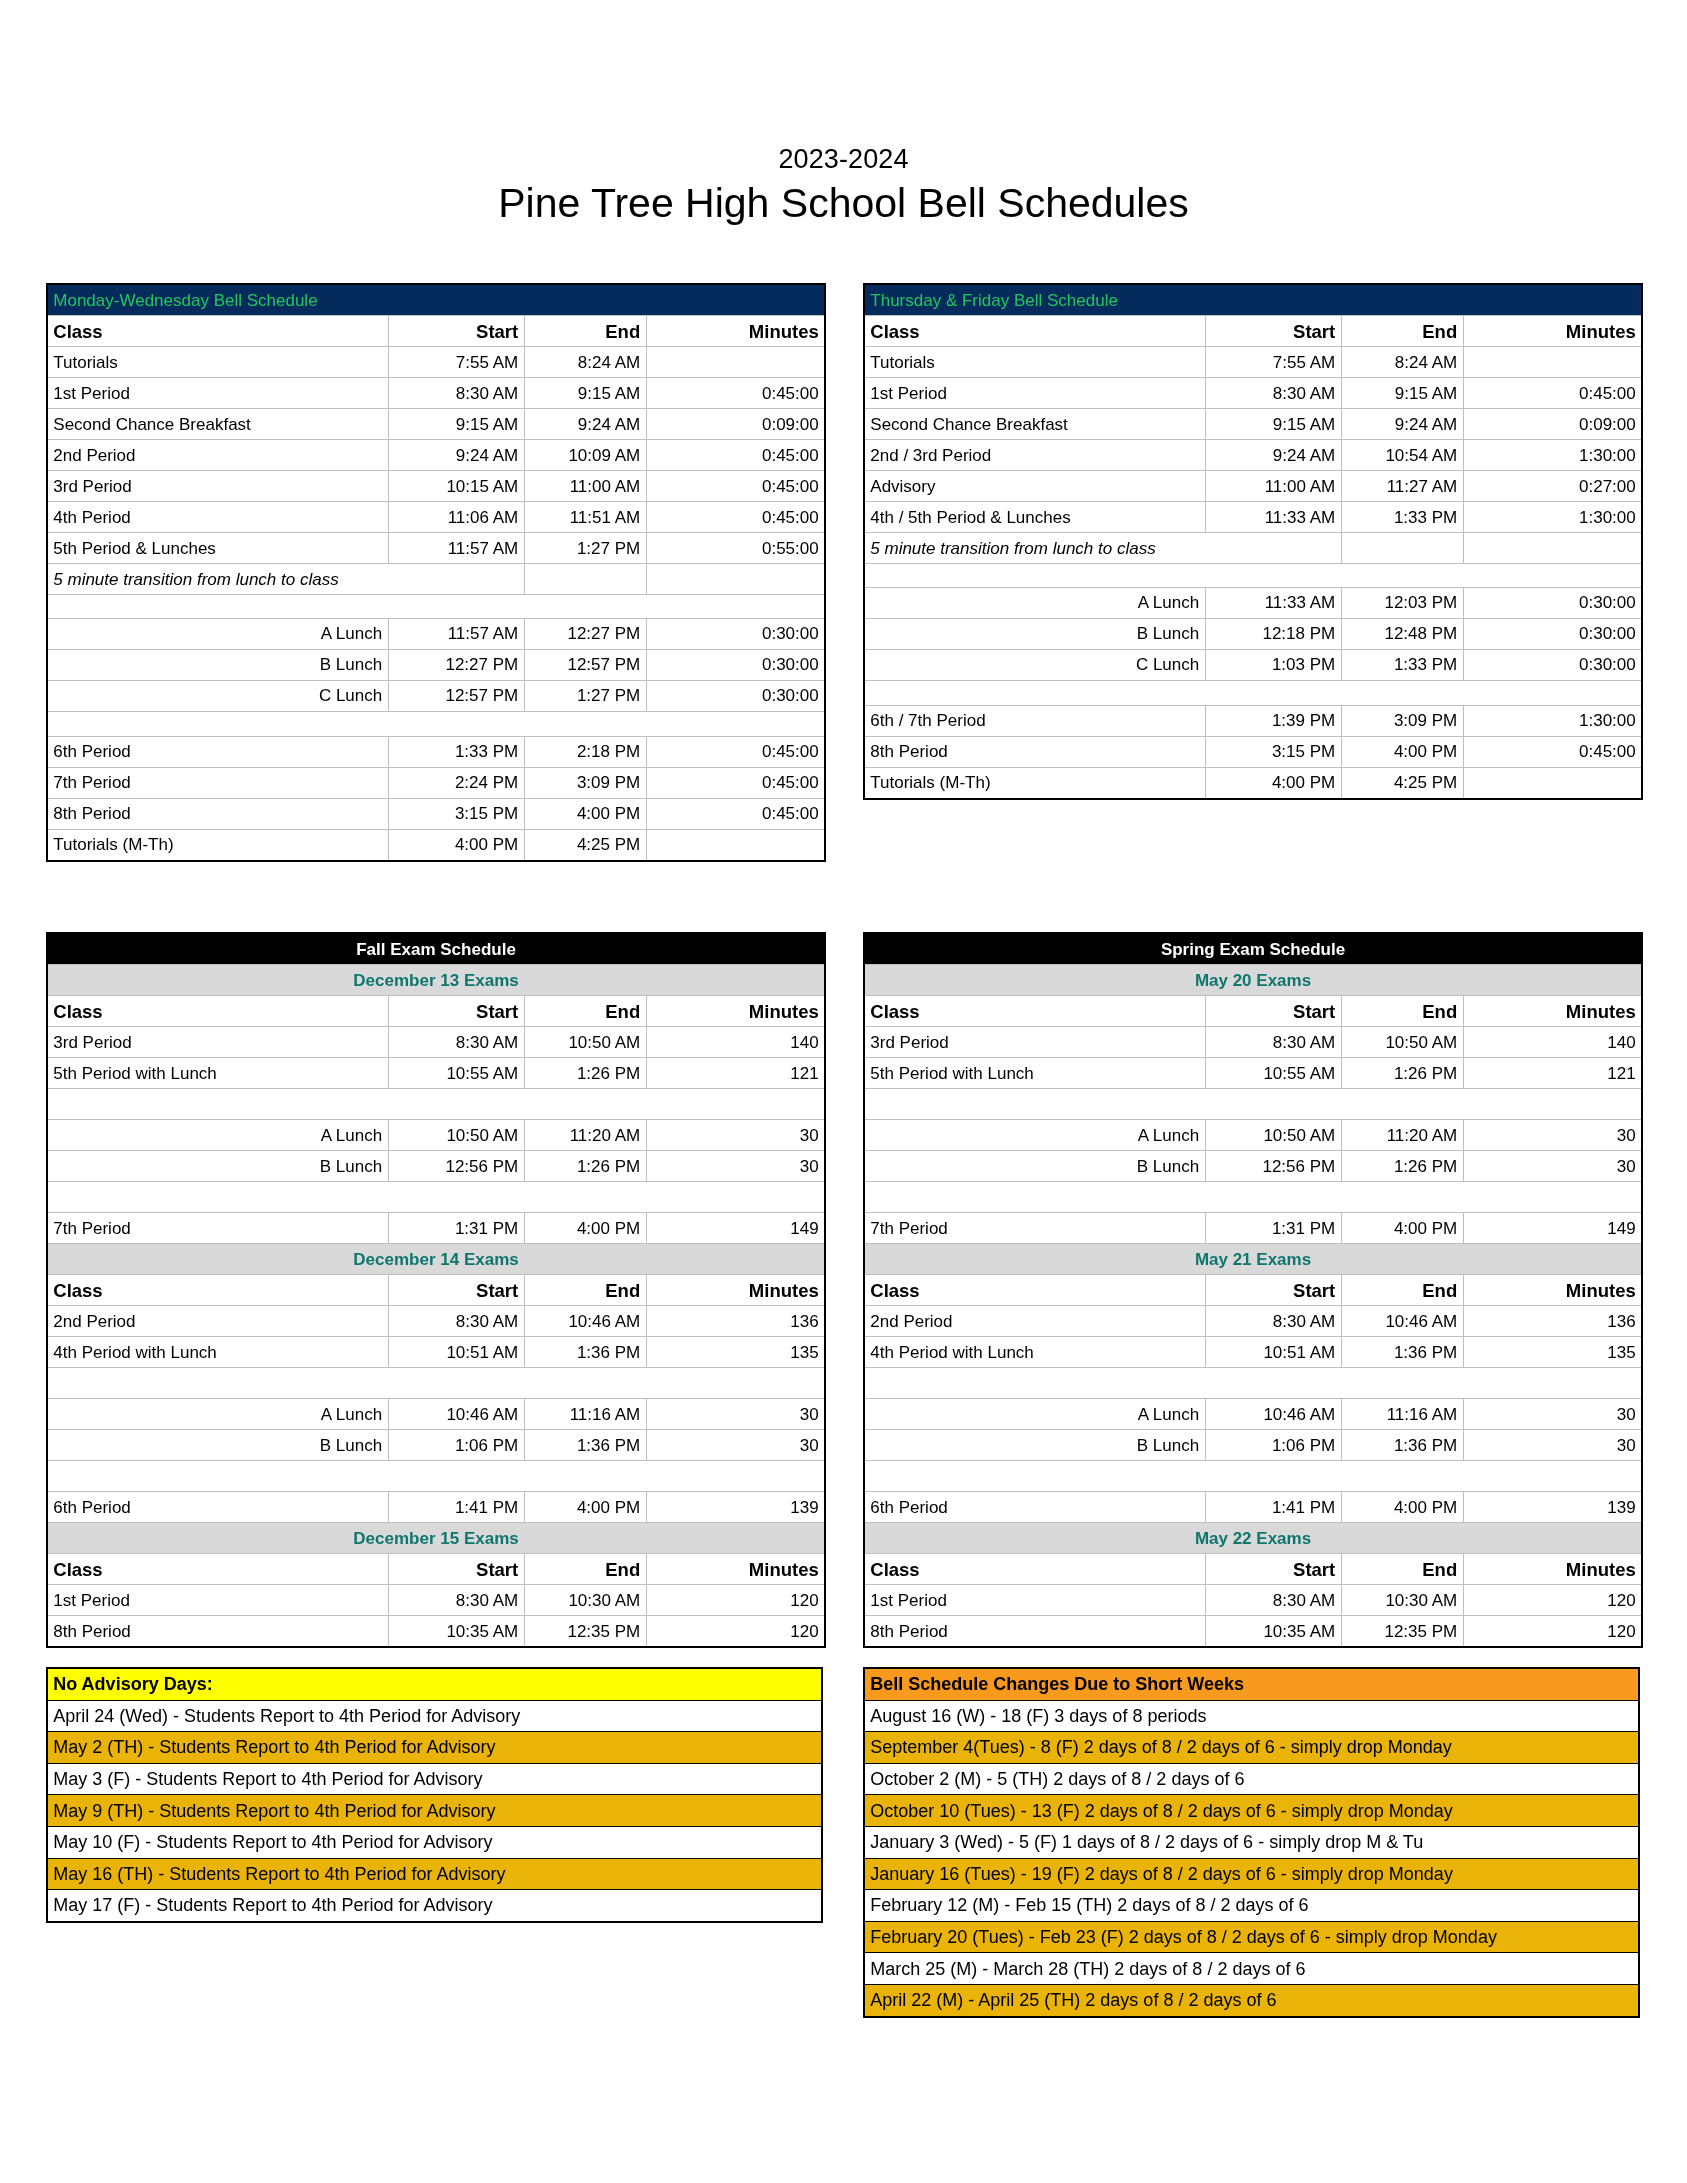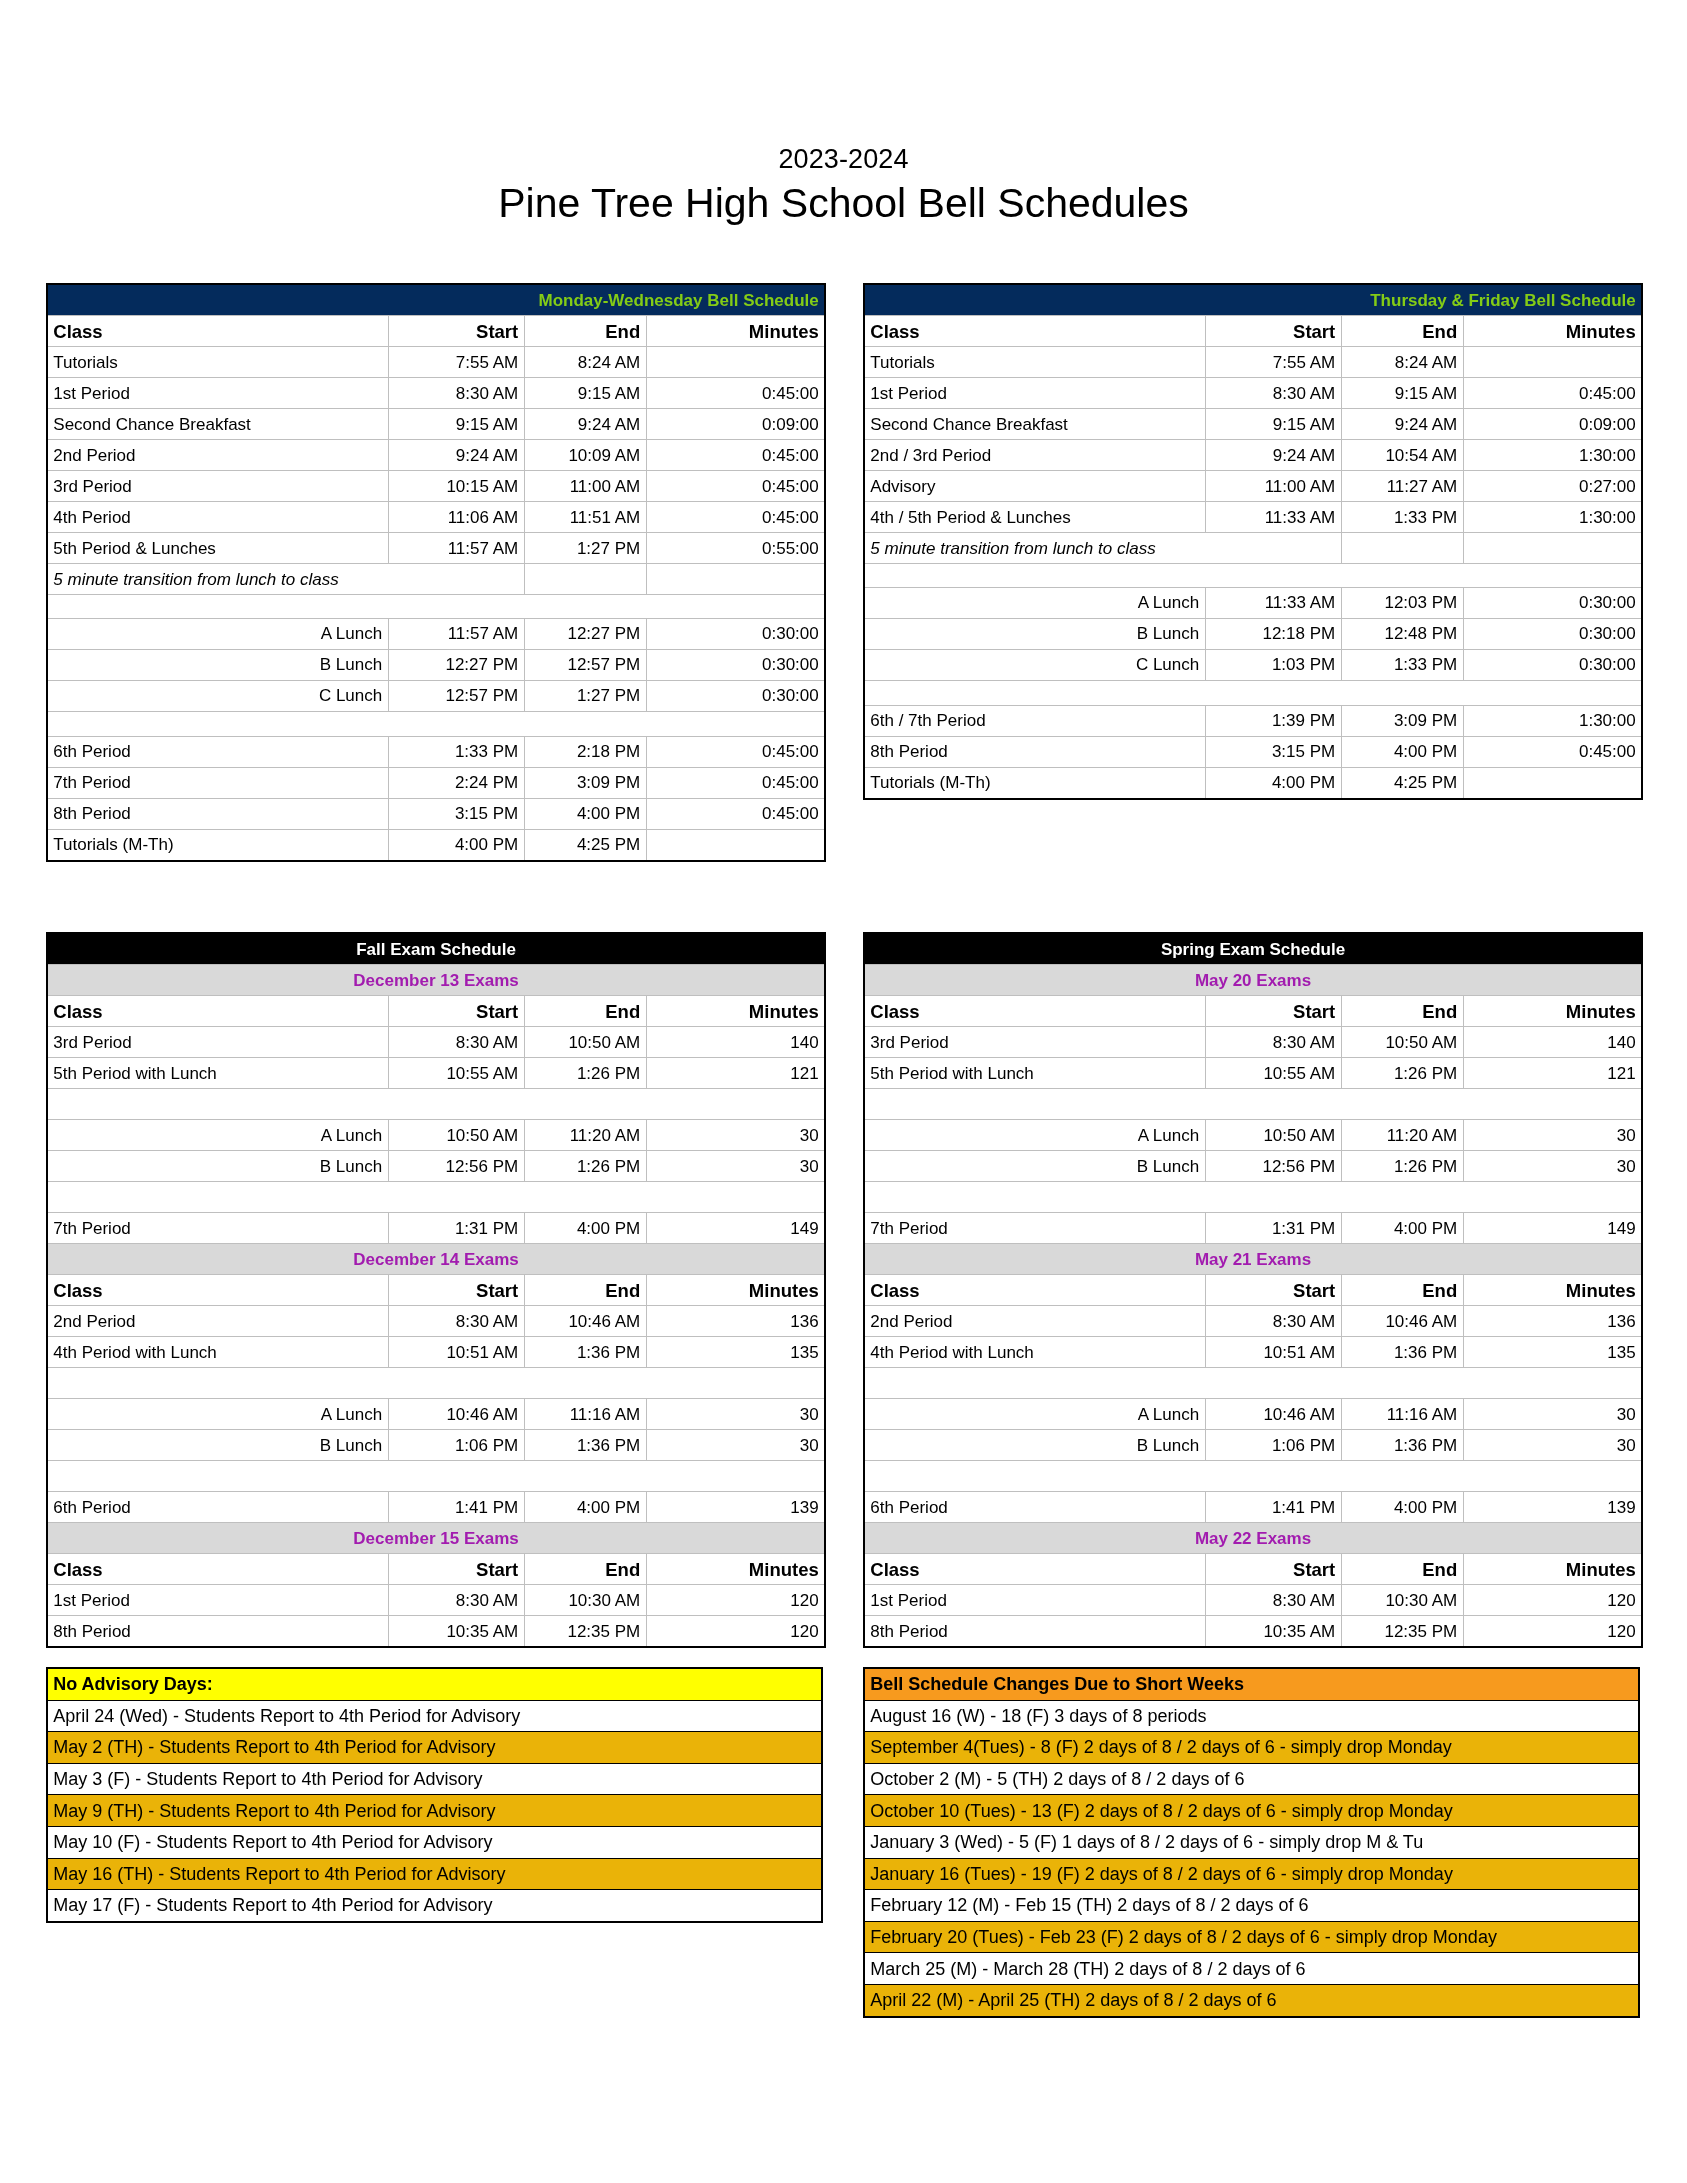--- a/index.html
+++ b/index.html
@@ -12,25 +12,25 @@
   .year{font-size:27px;line-height:30px;letter-spacing:0.1px;}
   .maintitle{font-size:41px;line-height:50px;margin-top:4px;font-weight:400;}
 
   
   .tbl{position:absolute;border-collapse:collapse;table-layout:fixed;
        border:2px solid #000;background:#fff;}
   .tbl td{border:0.7px solid #bfbfbf;padding:0 5.3px;font-size:17px;line-height:17px;height:30px;
           vertical-align:middle;white-space:nowrap;overflow:hidden;}
   .tbl td.l{text-align:left;}
   .tbl td.r{text-align:right;}
-  .banner{background:#042B5C;color:#84cc16;font-weight:bold;font-size:25px;line-height:25px;
-          text-align:right;height:48px;border:none;}
+  .banner{background:#042B5C;color:#22c55e;font-weight:normal;font-size:25px;line-height:25px;
+          text-align:left;height:48px;border:none;}
   .banner-black{background:#000;color:#fff;font-weight:bold;font-size:25px;line-height:25px;
           text-align:center;height:42px;border:none;}
-  .subbanner{background:#d9d9d9;color:#a21caf;font-weight:bold;font-size:18.5px;text-align:center;height:29px;}
+  .subbanner{background:#d9d9d9;color:#0f766e;font-weight:bold;font-size:18.5px;text-align:center;height:29px;}
   .colhead td{font-weight:bold;font-size:18.5px;}
   .note{font-style:italic;font-size:13.2px;line-height:13.2px;height:21px;border-right:none;}
   .noteblank{border-left:none;border-right:none;}
   .noteblank-last{border-left:none;}
   .lunch td{}
   .spacer td{height:22.5px;border-left-color:#fff;border-right-color:#fff;}
   .spacer td.edgeL{border-left:0.7px solid #bfbfbf;}
   .spacer td.edgeR{border-right:0.7px solid #bfbfbf;}
 
   

